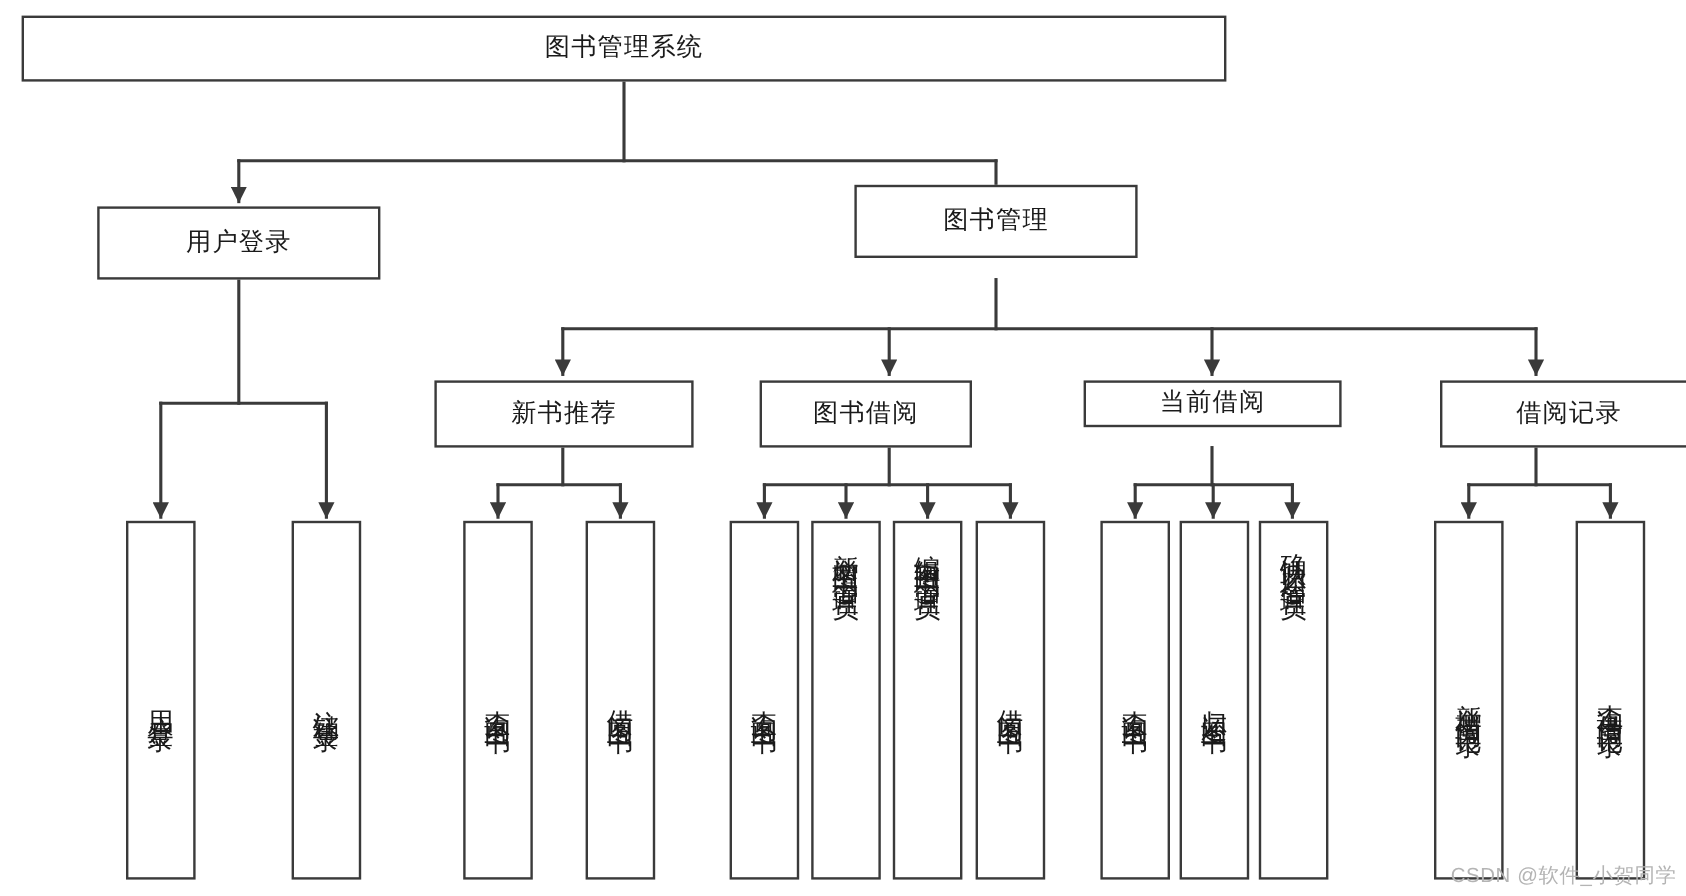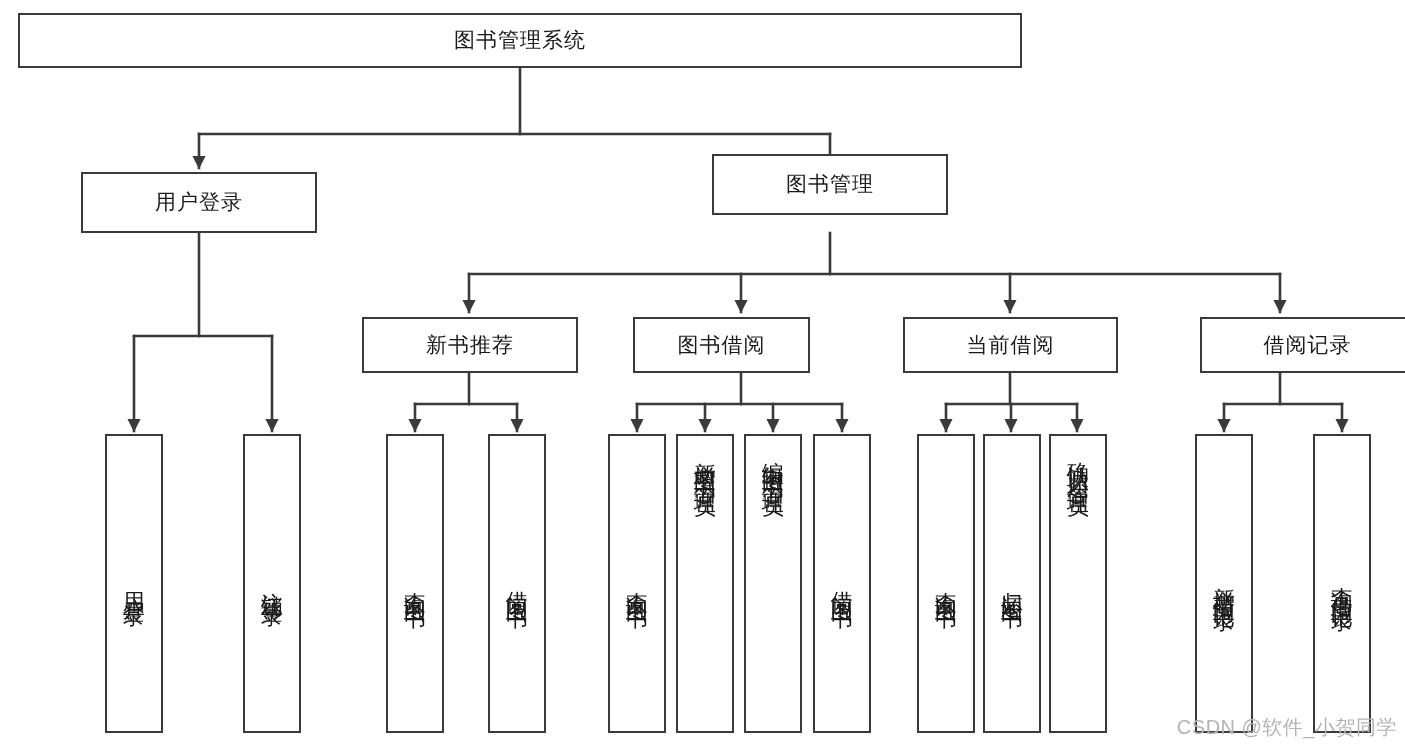--- a/index.html
+++ b/index.html
@@ -55,21 +55,21 @@
     white-space: nowrap;
   }
   .node.vertical.centered {
     align-items: center;
     padding-top: 0;
   }
   .watermark {
     position: absolute;
     right: 8px;
     bottom: 6px;
-    font-size: 20px;
+    font-size: 17px;
     color: #b4b4b4;
     letter-spacing: 0.5px;
     white-space: nowrap;
     pointer-events: none;
   }
 </style>
 </head>
 <body>
 
 <div id="diagram-root">
@@ -134,21 +134,21 @@
   <div class="node" style="left:712px; top:154px; width:236px; height:61px;">
     <span class="label">图书管理</span>
   </div>
 
   <div class="node" style="left:362px; top:317px; width:216px; height:56px;">
     <span class="label">新书推荐</span>
   </div>
   <div class="node" style="left:633px; top:317px; width:177px; height:56px;">
     <span class="label">图书借阅</span>
   </div>
-  <div class="node" style="left:903px; top:317px; width:215px; height:56px;">
+  <div class="node" style="left:903px; top:317px; width:215px; height:39px;">
     <span class="label">当前借阅</span>
   </div>
   <div class="node" style="left:1200px; top:317px; width:215px; height:56px;">
     <span class="label">借阅记录</span>
   </div>
 
   <div class="node vertical centered" style="left:105px; top:434px; width:58px; height:299px;">
     <span class="label">用户登录</span>
   </div>
   <div class="node vertical centered" style="left:243px; top:434px; width:58px; height:299px;">

